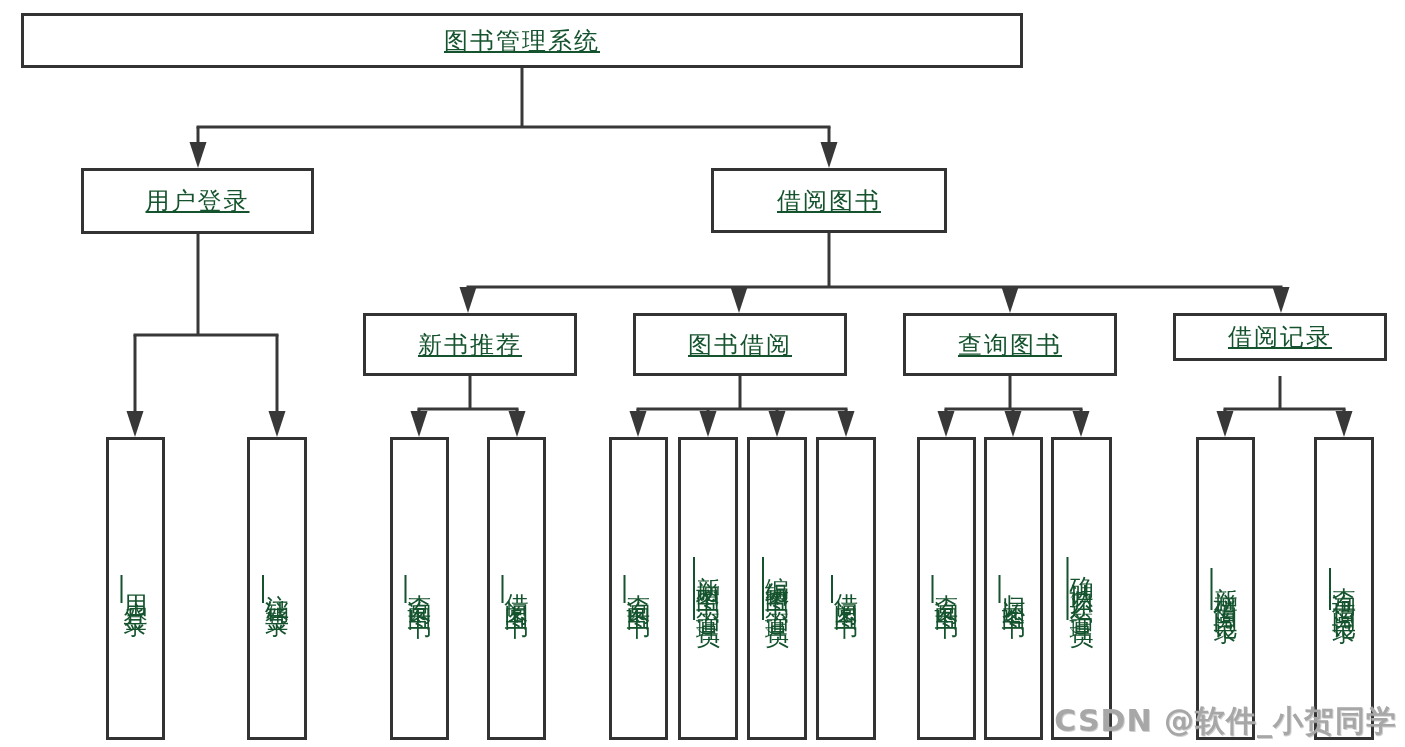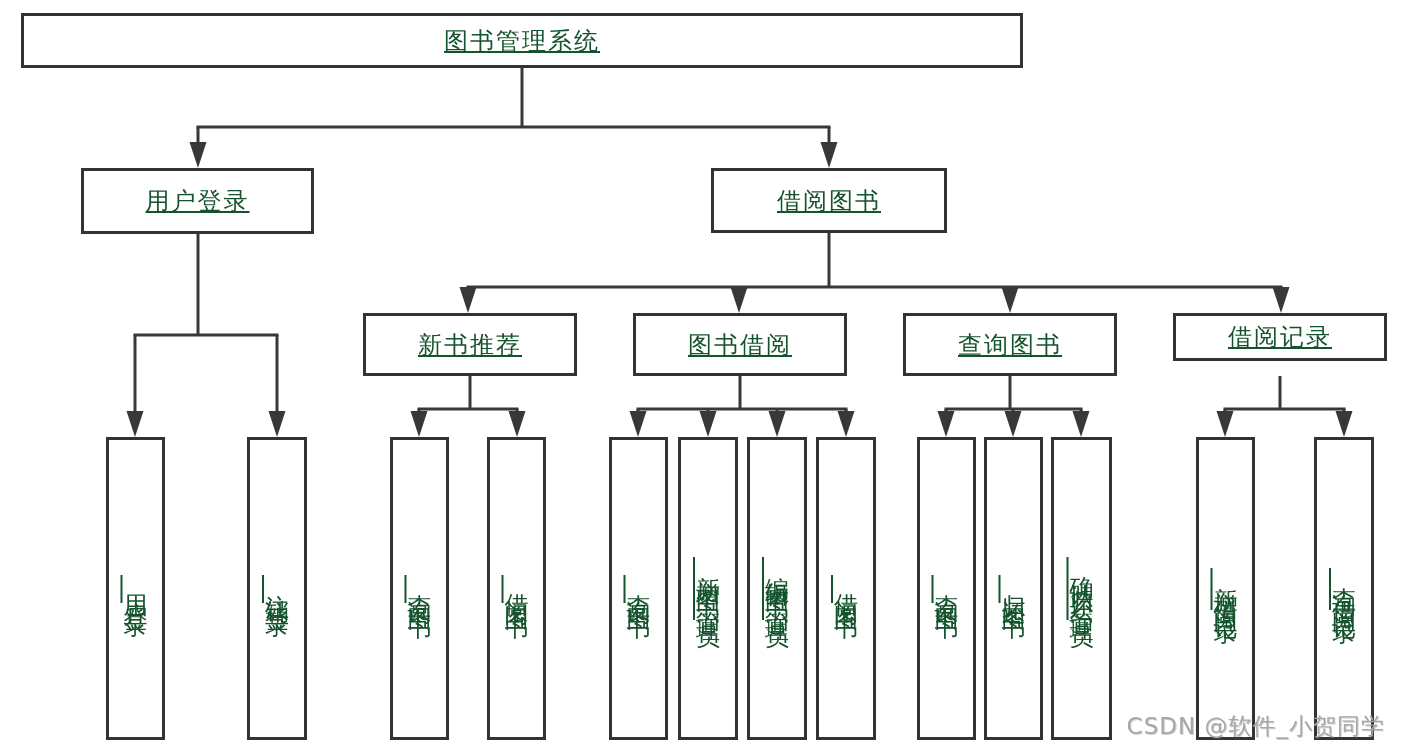--- a/index.html
+++ b/index.html
@@ -13,24 +13,25 @@
     border:3px solid #333333; background:#ffffff;
     display:flex; align-items:center; justify-content:center;
     color:#14532d; font-size:24px; letter-spacing:2px; text-align:center;text-decoration:underline;
   }
   .vnode { letter-spacing:0; }
   .vnode .vtext {
     writing-mode:vertical-rl; text-orientation:mixed;
     letter-spacing:7px; font-size:24px; line-height:1; white-space:nowrap;
   }
   .watermark {
-    position:absolute; right:20px; bottom:5px; z-index:3;
-    color:#a7a7a7; font-size:23px; letter-spacing:1px;
+    position:absolute; right:8px; bottom:5px; z-index:3;
+    color:#a7a7a7; font-size:30px; letter-spacing:1px;
     text-shadow:1px 1px 0 rgba(120,120,120,0.35);
     pointer-events:none;
+    font-weight:bold;
   }
 </style>
 </head>
 <body>
 
 <div class="stage">
 
   <svg class="wires" width="1405" height="747">
       <line x1="522" y1="68" x2="522" y2="128" stroke="#383838" stroke-width="3"></line>
       <line x1="198" y1="234" x2="198" y2="336" stroke="#383838" stroke-width="3"></line>

